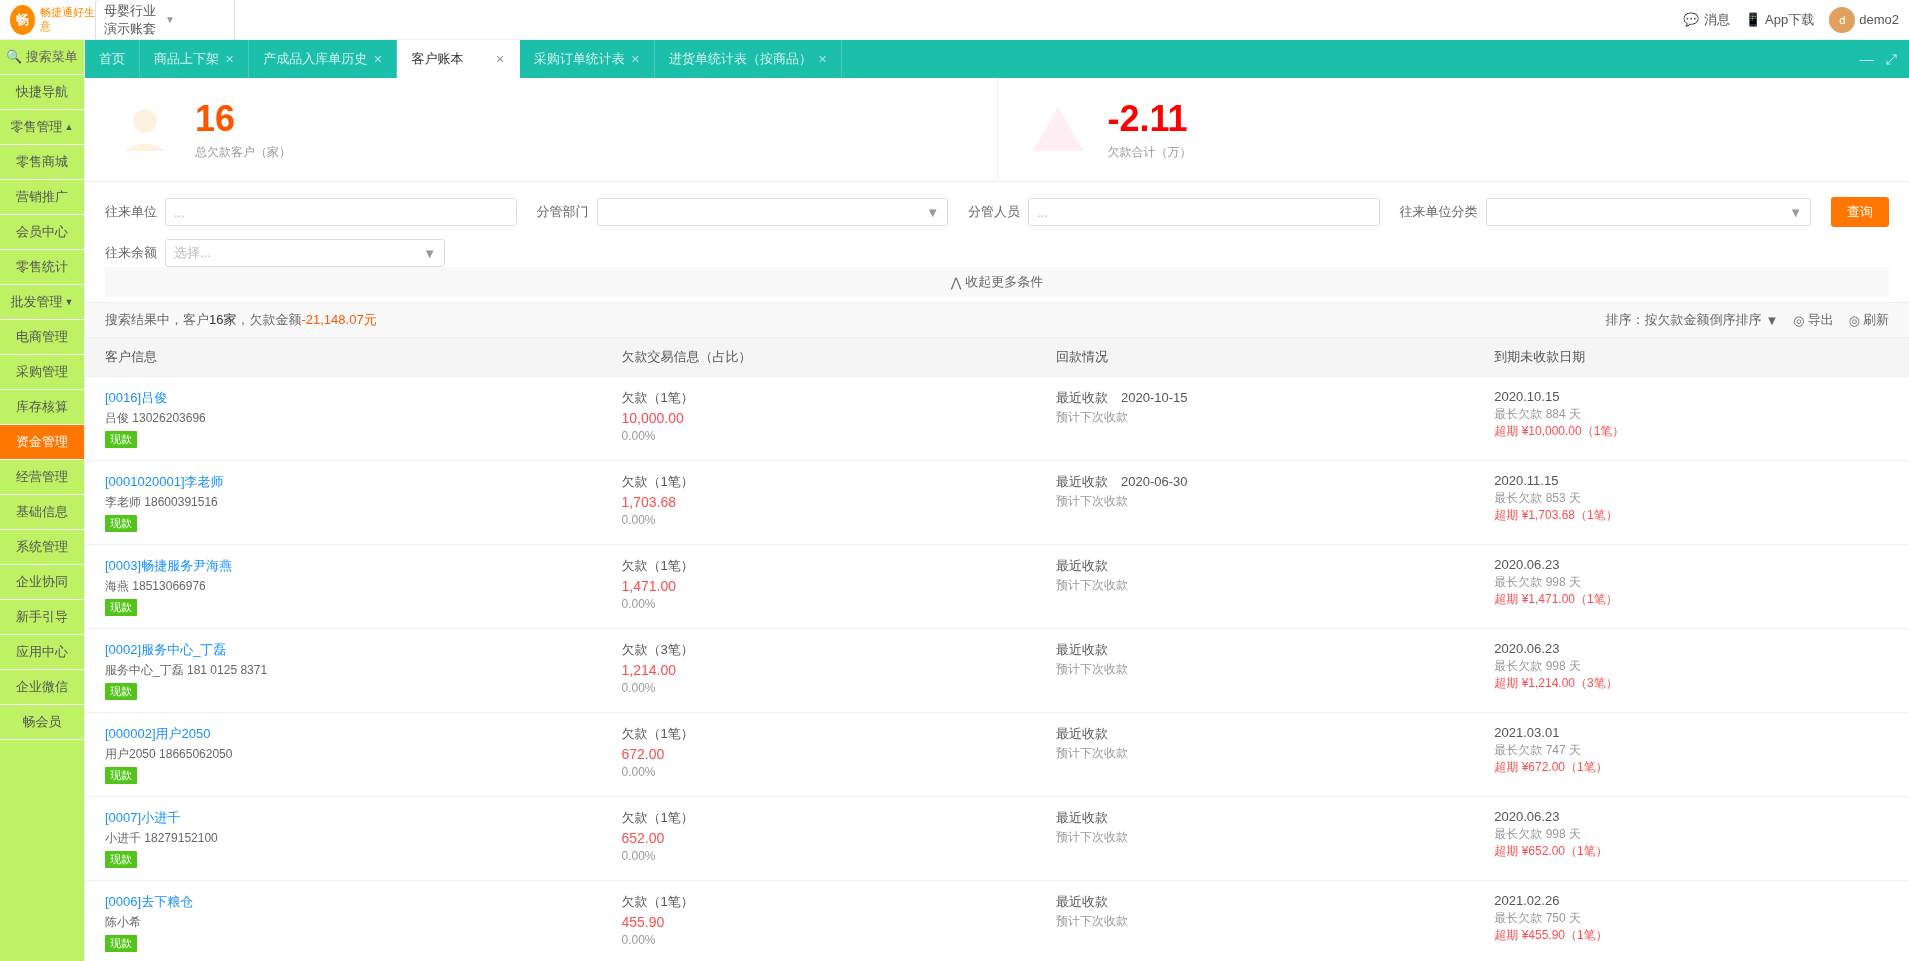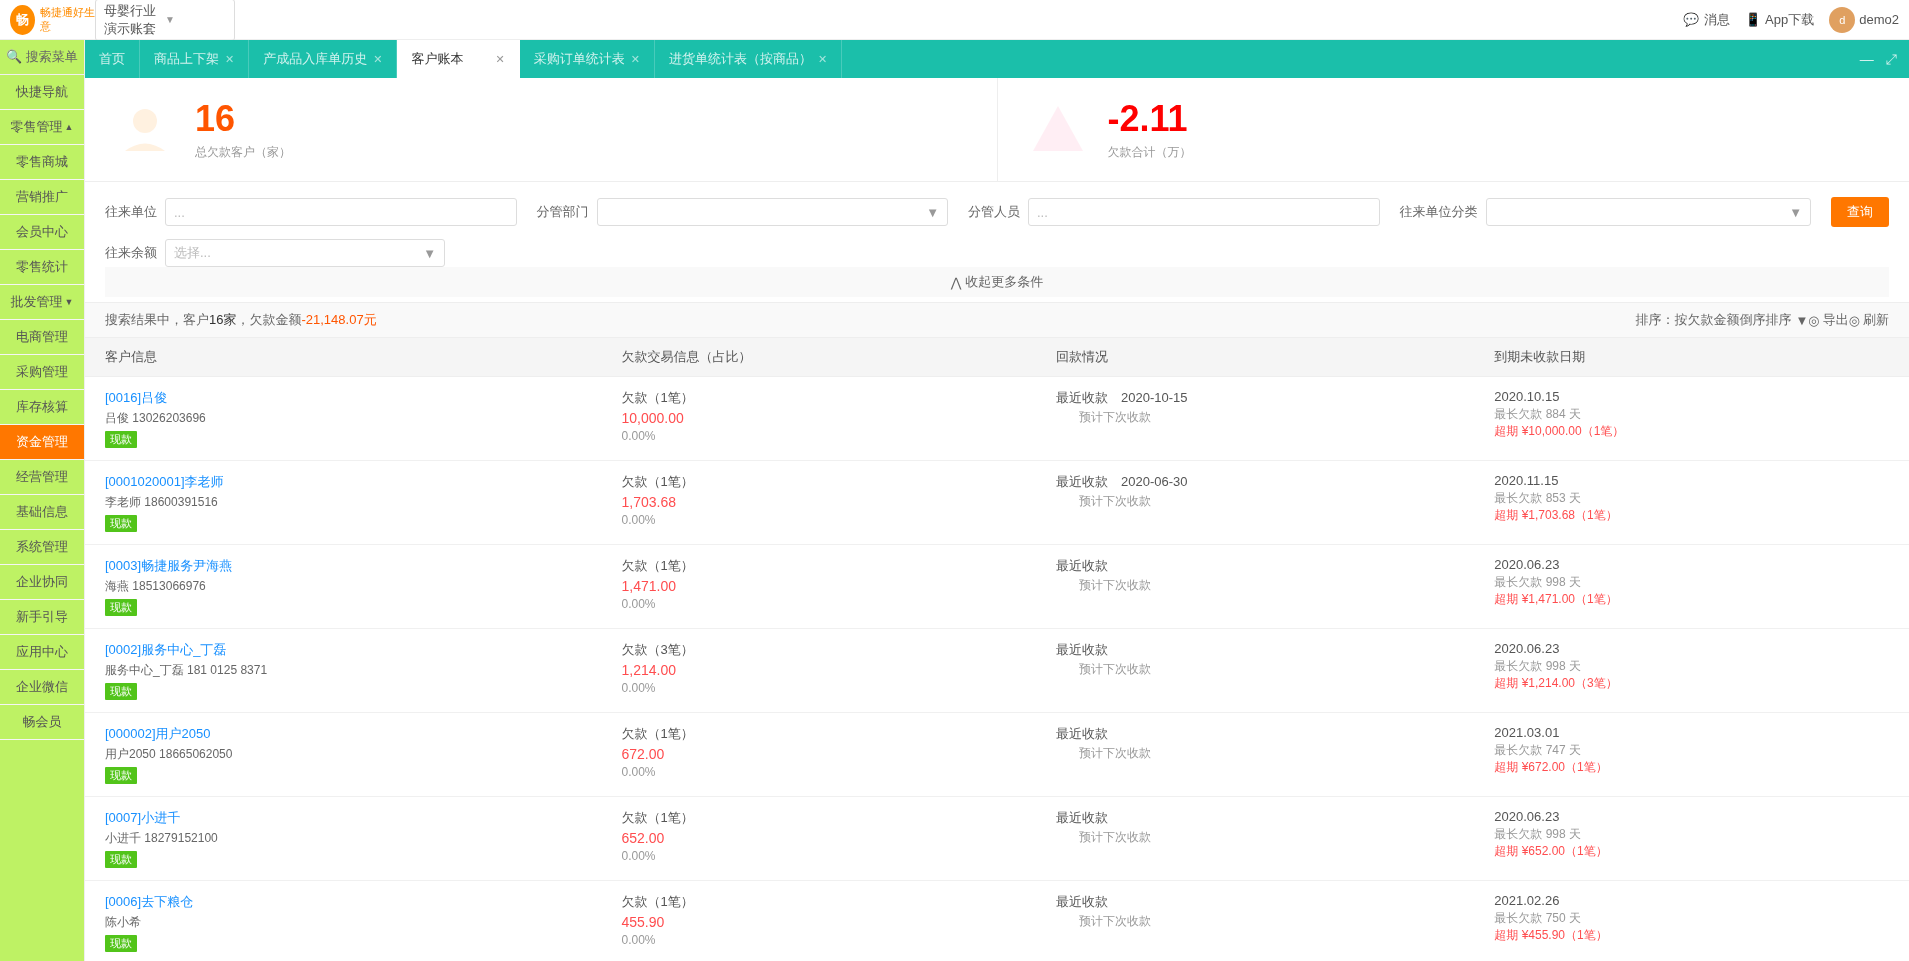--- a/index.html
+++ b/index.html
@@ -72,39 +72,39 @@
     .filter-input-select { flex: 1; border: 1px solid #ddd; border-radius: 3px; padding: 4px 8px; font-size: 12px; display: flex; align-items: center; background: #fff; min-height: 28px; cursor: pointer; }
     .filter-input-select .placeholder { color: #bbb; }
     .filter-input-select .arrow { margin-left: auto; color: #999; }
     .filter-action-btn { background: #ff7700; color: #fff; border: none; border-radius: 3px; padding: 6px 16px; cursor: pointer; font-size: 13px; }
     .collapse-btn { text-align: center; padding: 6px; color: #666; font-size: 12px; cursor: pointer; background: #f9f9f9; display: flex; align-items: center; justify-content: center; gap: 4px; }
     
     
     .result-bar { display: flex; align-items: center; padding: 8px 20px; background: #f9f9f9; border-bottom: 1px solid #eee; font-size: 12px; color: #666; }
     .result-bar .count { color: #333; }
     .result-bar .amount { color: #ff5500; }
-    .result-bar .actions { margin-left: auto; display: flex; align-items: flex-end; }
+    .result-bar .actions { margin-left: auto; display: flex; align-items: flex-end; gap: 15px; }
     .result-bar .sort-select { display: flex; align-items: center; gap: 4px; cursor: pointer; }
     .result-bar .action-btn { display: flex; align-items: center; gap: 3px; cursor: pointer; color: #666; }
     
     
     .data-table { width: 100%; border-collapse: collapse; }
     .data-table th { background: #f5f5f5; padding: 10px 20px; text-align: left; font-size: 13px; color: #555; font-weight: normal; border-bottom: 1px solid #eee; }
     .data-table td { padding: 0; border-bottom: 1px solid #f0f0f0; vertical-align: top; }
     .customer-cell { padding: 12px 20px; }
     .customer-name { color: #1890ff; cursor: pointer; font-size: 13px; }
     .customer-contact { color: #666; font-size: 12px; margin-top: 3px; }
     .customer-tag { display: inline-block; background: #52c41a; color: #fff; border-radius: 1px; padding: 1px 5px; font-size: 11px; margin-top: 4px; }
     .debt-cell { padding: 12px 20px; }
     .debt-label { color: #555; font-size: 13px; }
     .debt-amount { color: #ff4d4f; font-size: 14px; font-weight: 500; margin-top: 3px; }
     .debt-percent { color: #999; font-size: 12px; margin-top: 3px; }
     .recovery-cell { padding: 12px 20px; }
     .recovery-label { color: #555; font-size: 13px; }
-    .recovery-date { color: #999; font-size: 12px; margin-top: 2px; margin-left: 23px; }
+    .recovery-date { color: #999; font-size: 12px; margin-top: 2px; }
     .due-cell { padding: 12px 20px; }
     .due-date { color: #555; font-size: 13px; }
     .due-detail { color: #999; font-size: 12px; margin-top: 2px; }
     .due-overdue { color: #ff4d4f; font-size: 12px; cursor: pointer; }
 
     
     ::-webkit-scrollbar { width: 6px; height: 6px; }
     ::-webkit-scrollbar-track { background: #f1f1f1; }
     ::-webkit-scrollbar-thumb { background: #ccc; border-radius: 3px; }
   </style>

